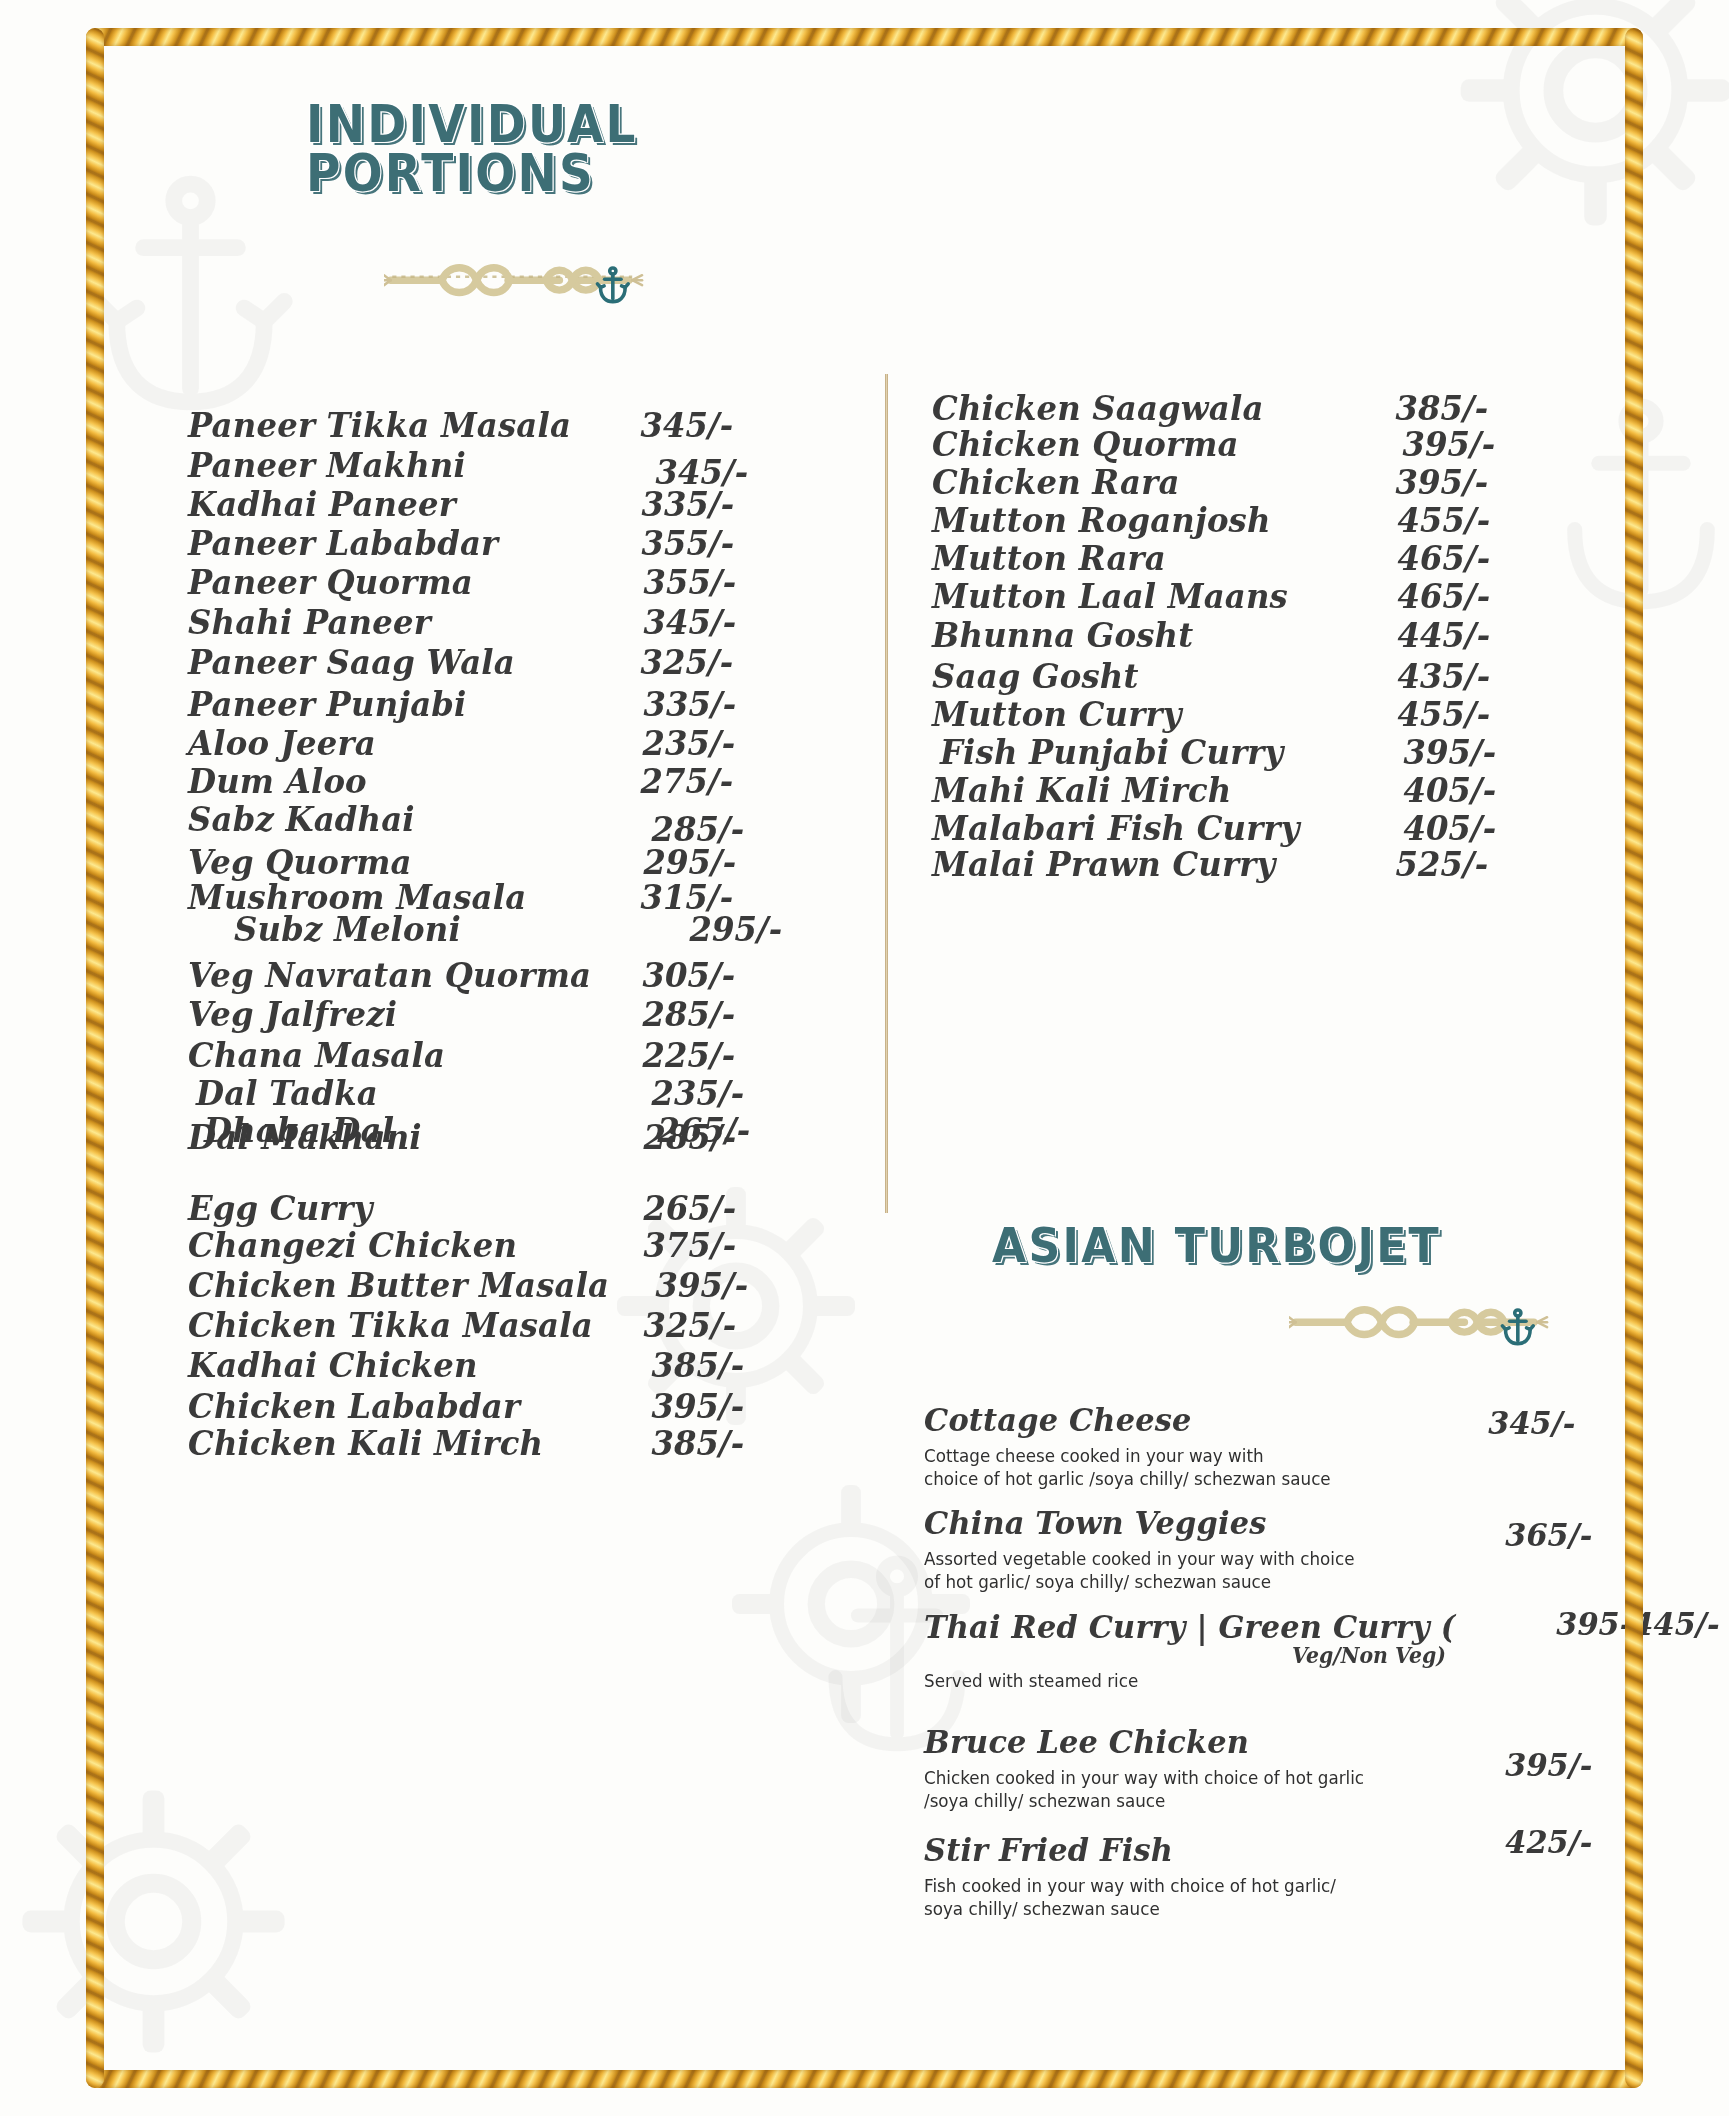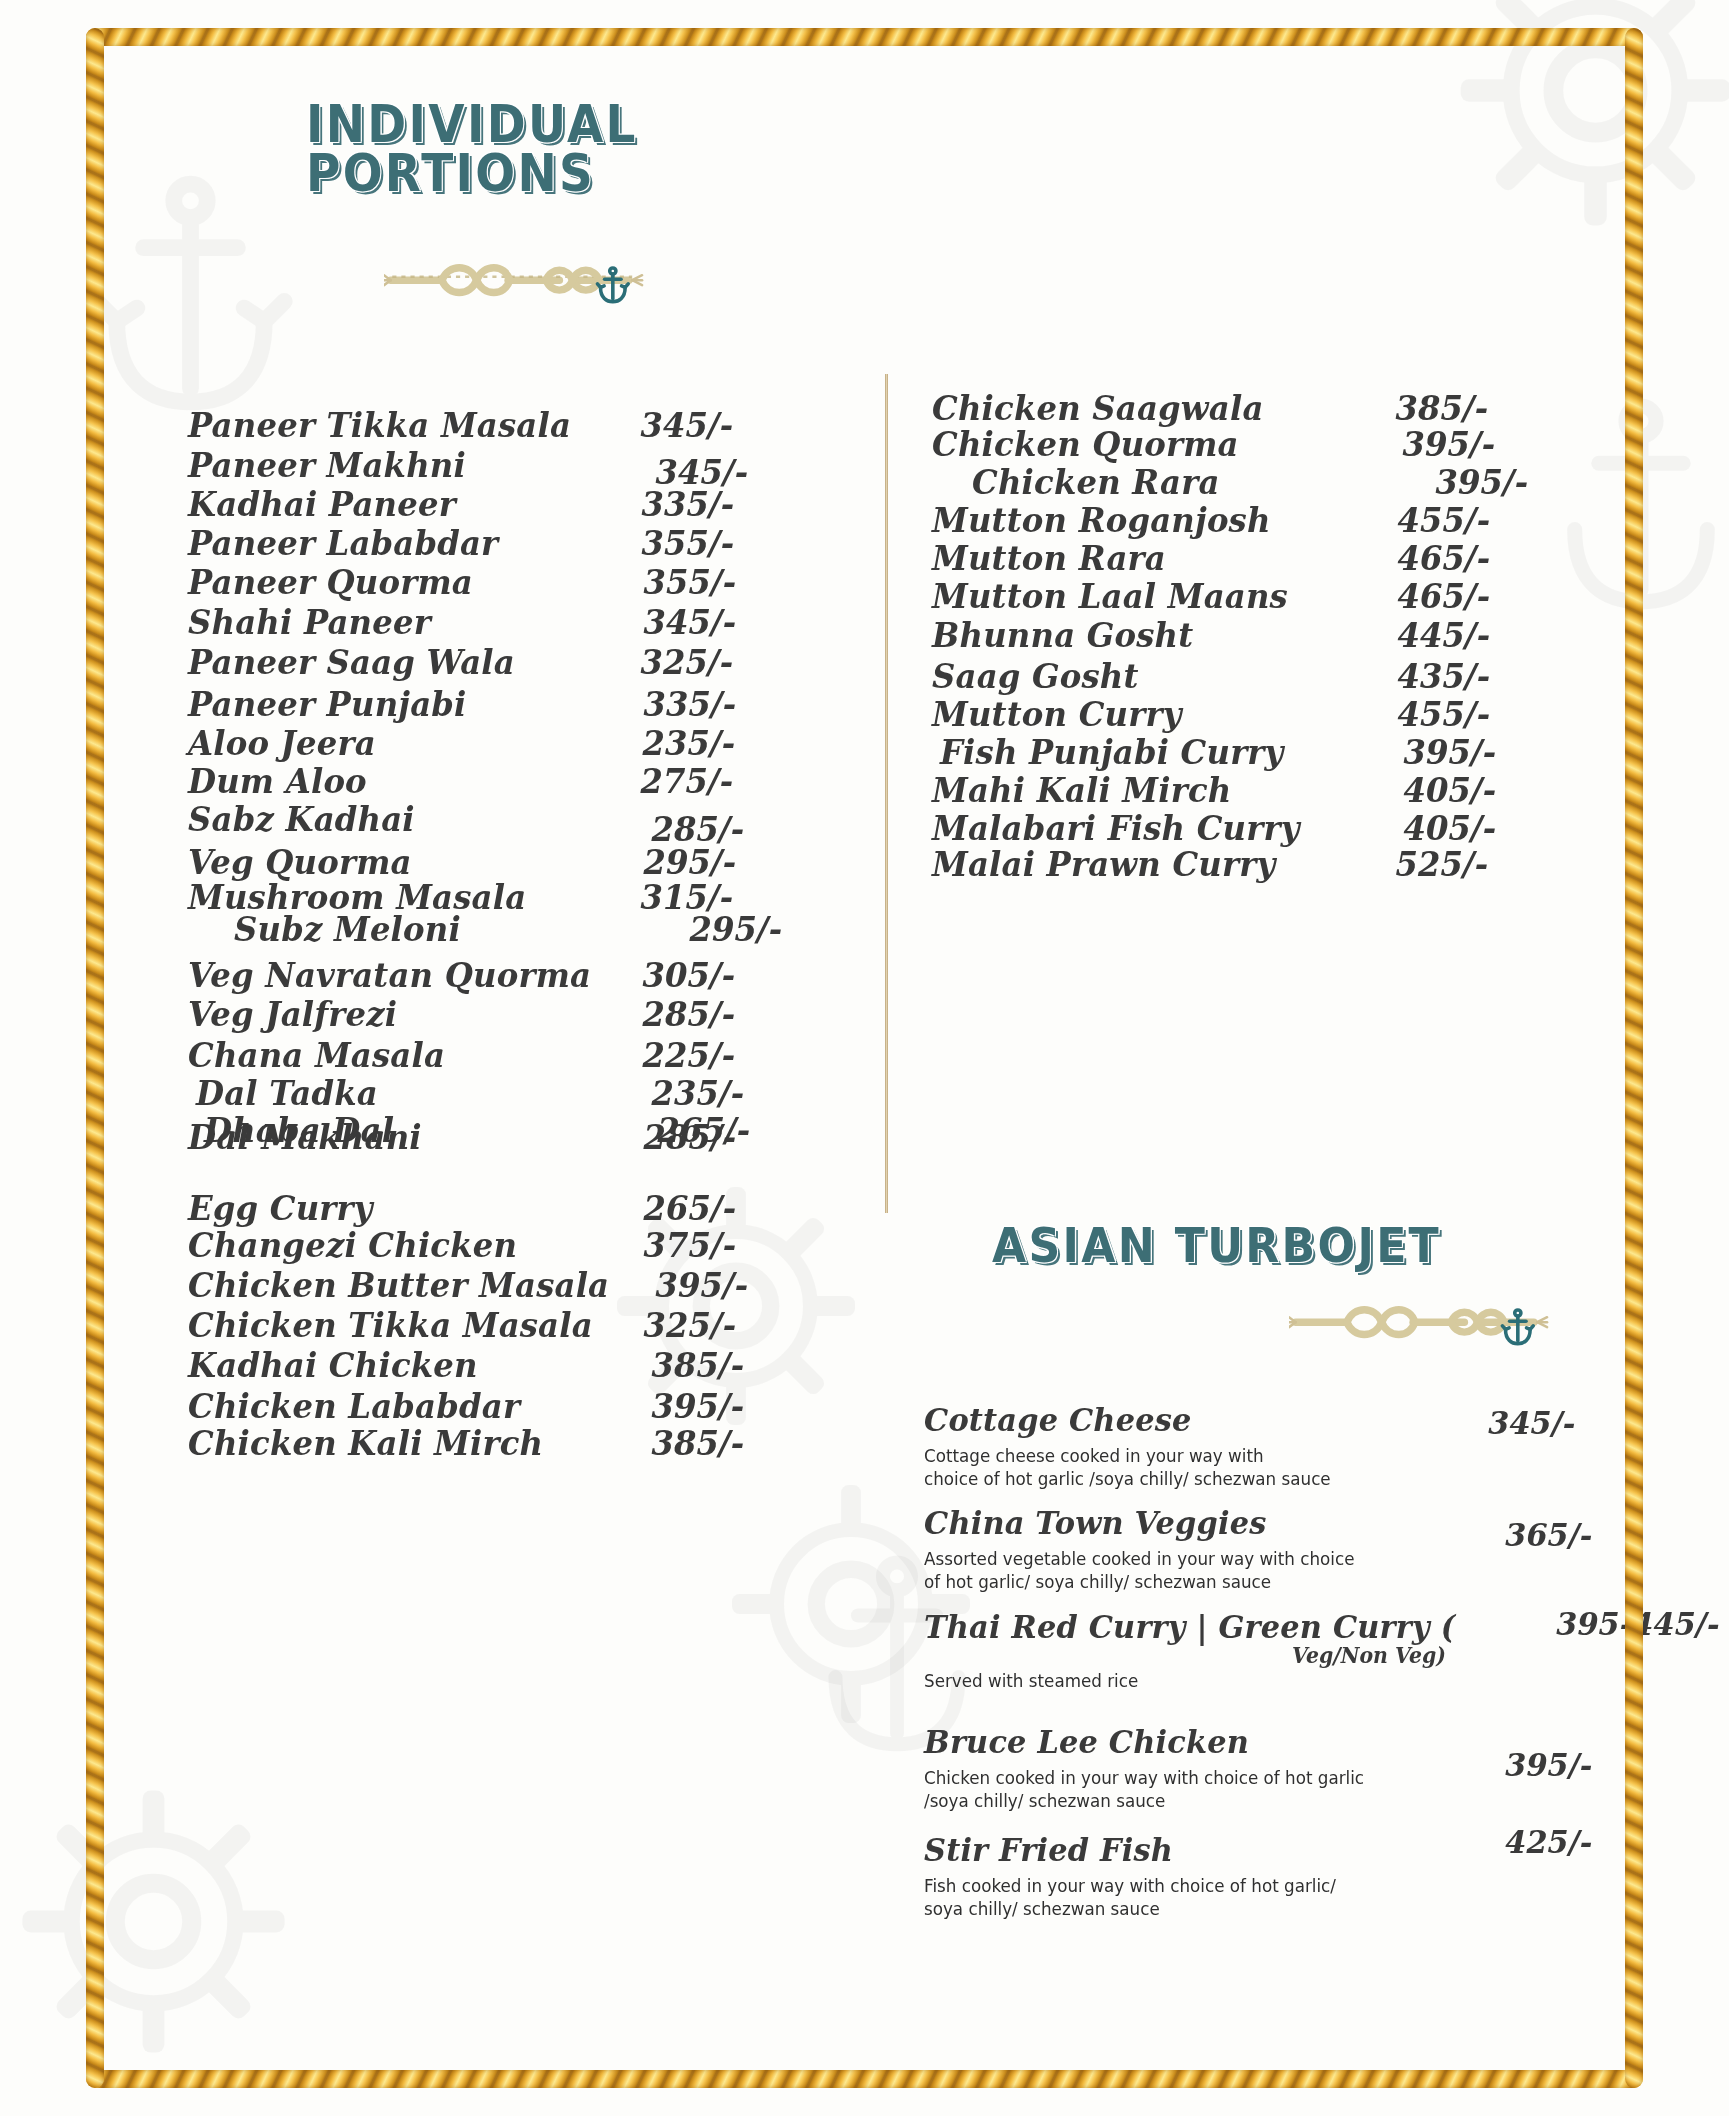--- a/index.html
+++ b/index.html
@@ -315,21 +315,21 @@
       <div class="row" style="position: absolute; top: 860px; left: 0px; width: 100%;"><span class="dish">Chicken Butter Masala</span><span class="price" style="left: 465px; top: 0px;">395/-</span></div>
       <div class="row" style="position: absolute; top: 900px; left: 0px; width: 100%;"><span class="dish">Chicken Tikka Masala</span><span class="price" style="left: 453px; top: 0px;">325/-</span></div>
       <div class="row" style="position: absolute; top: 940px; left: 0px; width: 100%;"><span class="dish">Kadhai Chicken</span><span class="price" style="left: 461px; top: 0px;">385/-</span></div>
       <div class="row" style="position: absolute; top: 981px; left: 0px; width: 100%;"><span class="dish">Chicken Lababdar</span><span class="price" style="left: 461px; top: 0px;">395/-</span></div>
       <div class="row" style="position: absolute; top: 1018px; left: 0px; width: 100%;"><span class="dish">Chicken Kali Mirch</span><span class="price" style="left: 461px; top: 0px;">385/-</span></div>
     </div>
 
   <div id="col-right" class="col">
       <div class="row" style="position: absolute; top: 0px; left: 0px; width: 100%;"><span class="dish">Chicken Saagwala</span><span class="price" style="left: 461px; top: 0px;">385/-</span></div>
       <div class="row" style="position: absolute; top: 36px; left: 0px; width: 100%; text-decoration: underline;"><span class="dish">Chicken Quorma</span><span class="price" style="left: 468px; top: 0px;">395/-</span></div>
-      <div class="row" style="position: absolute; top: 74px; left: 0px; width: 100%; margin-left: 40px;"><span class="dish">Chicken Rara</span><span class="price" style="left: 461px; top: 0px;">395/-</span></div>
+      <div class="row" style="position: absolute; top: 74px; left: 0px; width: 100%;"><span class="dish">Chicken Rara</span><span class="price" style="left: 461px; top: 0px;">395/-</span></div>
       <div class="row" style="position: absolute; top: 112px; left: 0px; width: 100%;"><span class="dish">Mutton Roganjosh</span><span class="price" style="left: 463px; top: 0px;">455/-</span></div>
       <div class="row" style="position: absolute; top: 150px; left: 0px; width: 100%;"><span class="dish">Mutton Rara</span><span class="price" style="left: 463px; top: 0px;">465/-</span></div>
       <div class="row" style="position: absolute; top: 188px; left: 0px; width: 100%;"><span class="dish">Mutton Laal Maans</span><span class="price" style="left: 463px; top: 0px;">465/-</span></div>
       <div class="row" style="position: absolute; top: 227px; left: 0px; width: 100%;"><span class="dish">Bhunna Gosht</span><span class="price" style="left: 463px; top: 0px;">445/-</span></div>
       <div class="row" style="position: absolute; top: 268px; left: 0px; width: 100%;"><span class="dish">Saag Gosht</span><span class="price" style="left: 463px; top: 0px;">435/-</span></div>
       <div class="row" style="position: absolute; top: 306px; left: 0px; width: 100%;"><span class="dish">Mutton Curry</span><span class="price" style="left: 463px; top: 0px;">455/-</span></div>
       <div class="row" style="position: absolute; top: 344px; left: 0px; width: 100%; margin-left: 8px;"><span class="dish">Fish Punjabi Curry</span><span class="price" style="left: 461px; top: 0px;">395/-</span></div>
       <div class="row" style="position: absolute; top: 382px; left: 0px; width: 100%;"><span class="dish">Mahi Kali Mirch</span><span class="price" style="left: 469px; top: 0px;">405/-</span></div>
       <div class="row" style="position: absolute; top: 420px; left: 0px; width: 100%;"><span class="dish">Malabari Fish Curry</span><span class="price" style="left: 469px; top: 0px;">405/-</span></div>
       <div class="row" style="position: absolute; top: 456px; left: 0px; width: 100%;"><span class="dish">Malai Prawn Curry</span><span class="price" style="left: 461px; top: 0px;">525/-</span></div>

